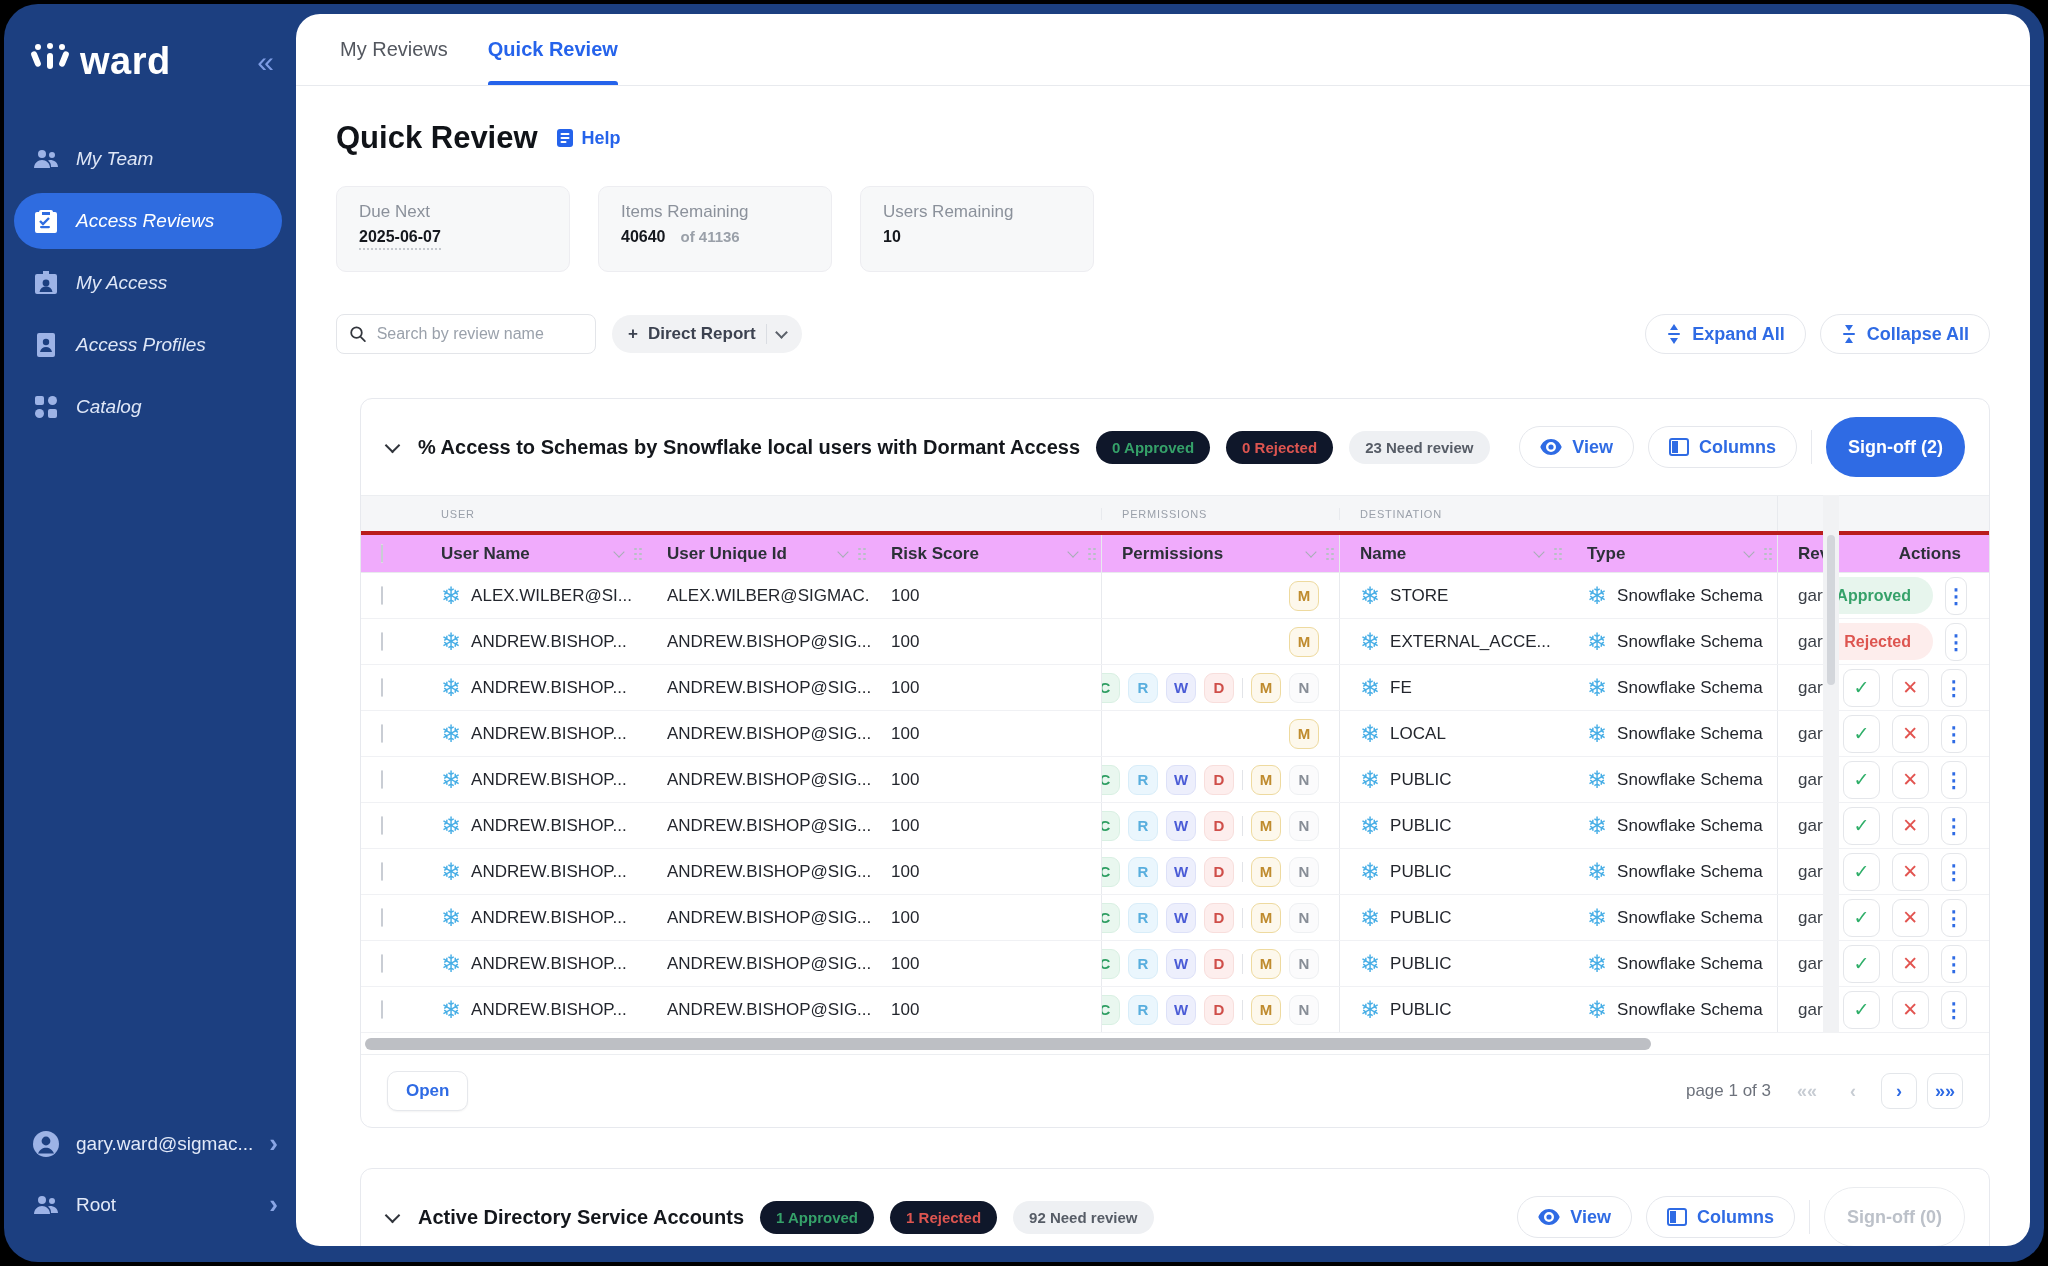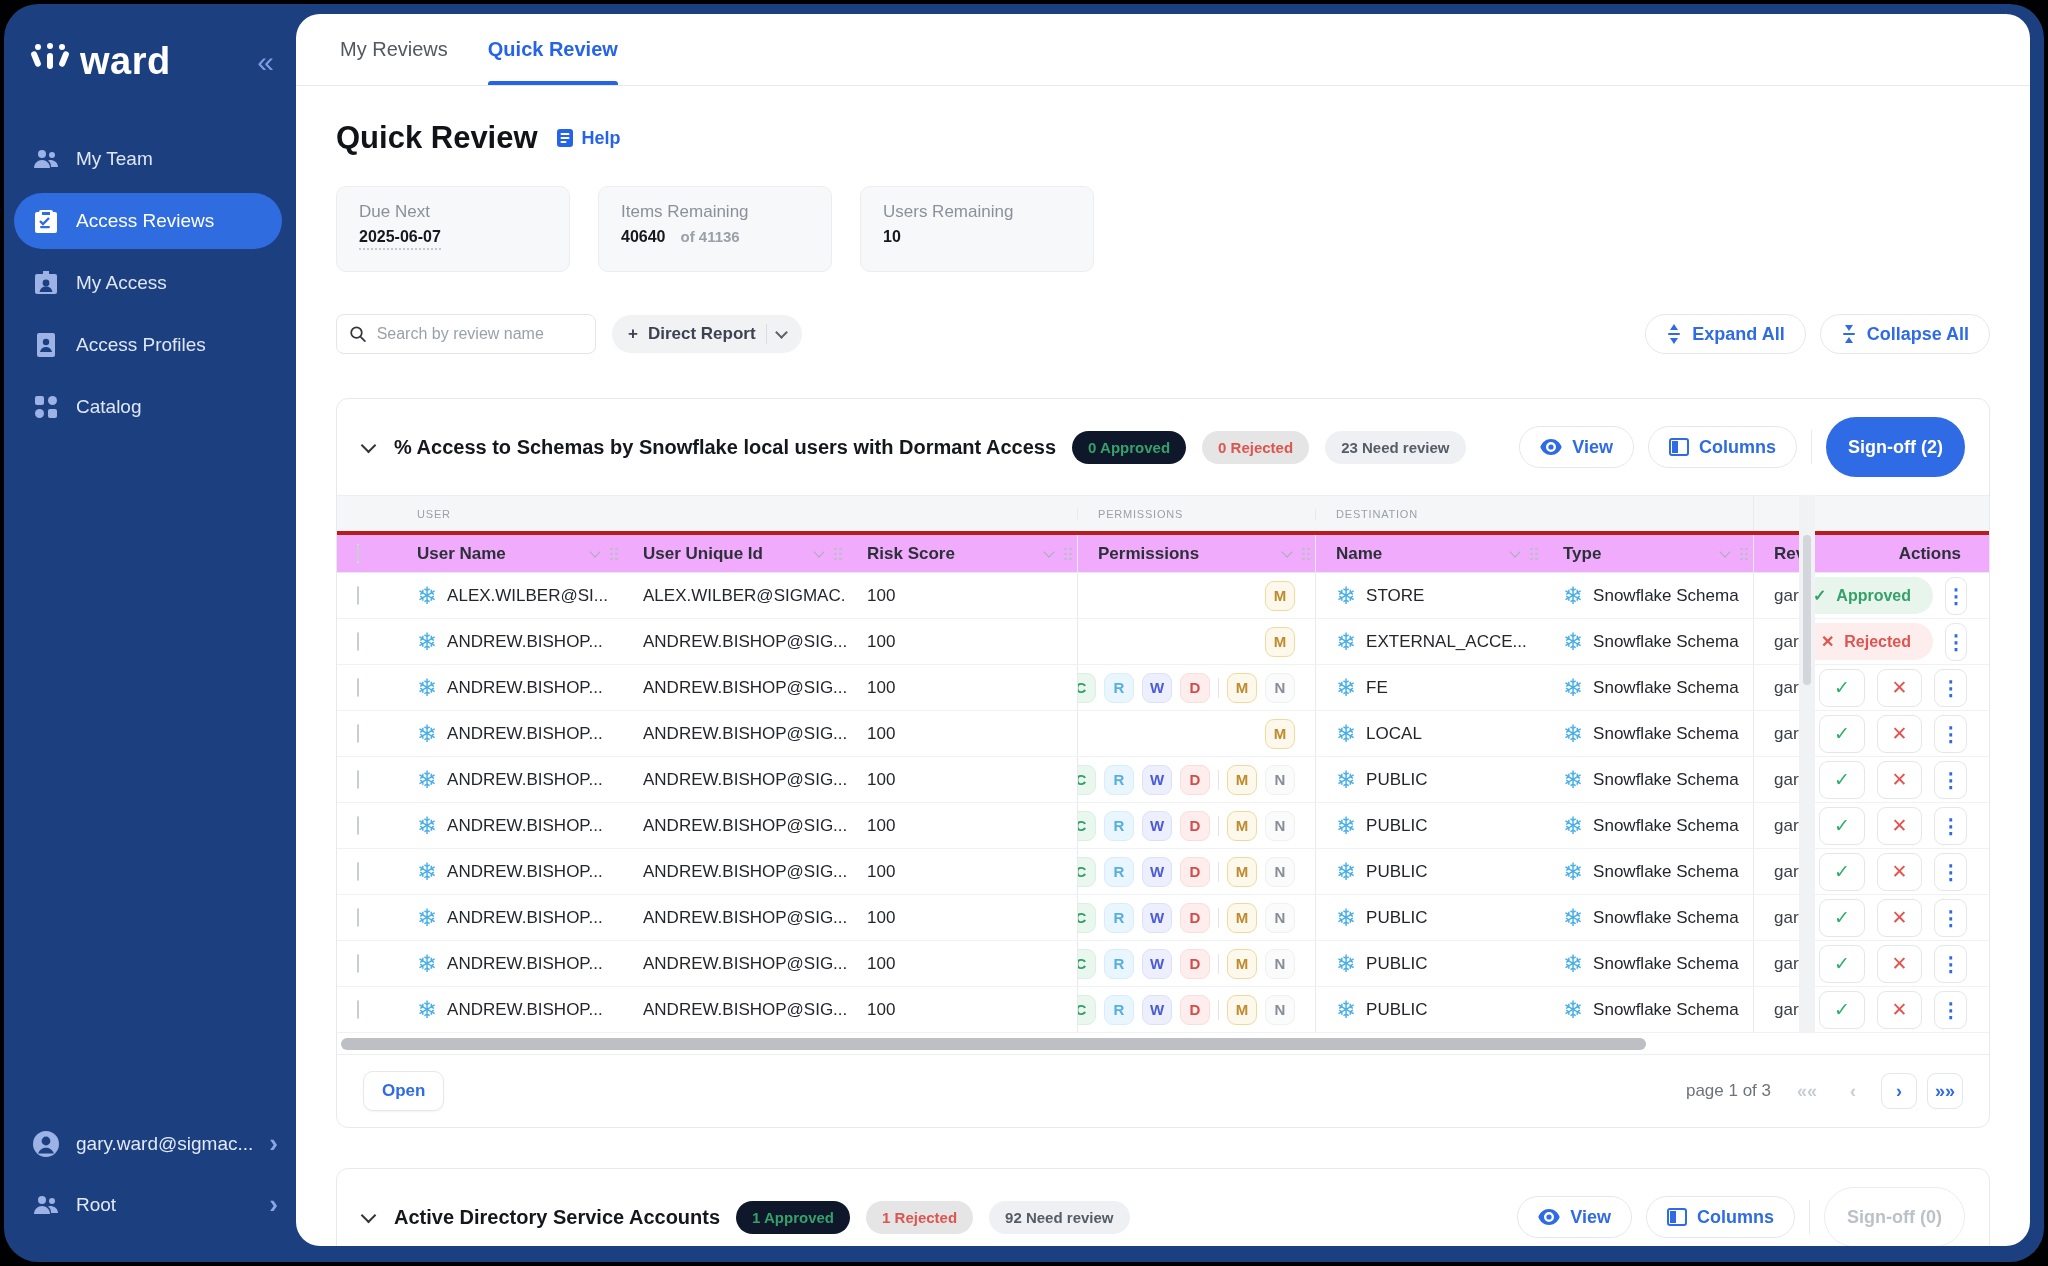--- a/index.html
+++ b/index.html
@@ -7,21 +7,21 @@
               font-family:"Liberation Sans", sans-serif; }
   .window { position:absolute; inset:4px; background:#1c3f80; border-radius:34px;
             padding:10px 14px 16px 0; display:flex; overflow:hidden; }
 
   
   .sidebar { width:292px; flex:0 0 292px; display:flex; flex-direction:column; color:#e7edf9; }
   .brand-row { display:flex; align-items:center; padding:26px 22px 22px 26px; }
   .brand-mark { margin-right:10px; }
   .brand-name { font-size:38px; font-weight:700; letter-spacing:.5px; color:#fff; }
   .collapse-btn { margin-left:auto; font-size:30px; color:#7d9ce4; cursor:pointer; line-height:1; }
-  .nav { margin-top:26px; display:flex; flex-direction:column; gap:6px; }
+  .nav { margin-top:26px; display:flex; flex-direction:column; gap:6px;font-style:italic; }
   .nav-item { display:flex; align-items:center; gap:16px; height:56px; padding:0 16px 0 28px;
               font-size:19px; font-weight:500; color:#dfe7f7; cursor:pointer; }
   .nav-item .ni { width:28px; height:28px; flex:0 0 28px; display:flex; align-items:center; justify-content:center; }
   .nav-item svg { fill:#9db3e6; }
   .nav-item.active { background:#2f6ce0; border-radius:999px; margin:0 14px 0 10px; padding-left:18px; color:#fff; }
   .nav-item.active svg { fill:#fff; }
   .side-footer { margin-top:auto; padding:0 18px 26px 28px; display:flex; flex-direction:column; gap:30px; }
   .side-foot-item { display:flex; align-items:center; gap:16px; font-size:19px; font-weight:500; color:#e2e9f8; cursor:pointer; }
   .side-foot-item svg { fill:#9db3e6; }
   .side-foot-item .chev { margin-left:auto; font-size:26px; color:#8aa6e6; font-weight:700; }
@@ -58,29 +58,29 @@
   .filter-pill { margin-left:16px; height:38px; background:#f1f2f4; border-radius:999px; display:flex;
                  align-items:center; gap:10px; padding:0 16px; font-size:17px; font-weight:600; color:#3c4250; cursor:pointer; }
   .filter-pill .sep { width:1px; height:20px; background:#dadde2; }
   .chev-down { width:9px; height:9px; border-right:2px solid #5b6069; border-bottom:2px solid #5b6069;
                transform:rotate(45deg); margin-top:-4px; }
   .toolbar-right { margin-left:auto; display:flex; gap:14px; }
   .btn-light { height:40px; background:#fff; border:1px solid #e5e7ec; border-radius:999px; display:flex;
                align-items:center; gap:10px; padding:0 20px; color:#2f6be4; font-size:18px; font-weight:600; cursor:pointer; }
 
   
-  .panel { margin-top:44px; border:1px solid #e7e9ee; border-radius:12px; background:#fff; overflow:hidden; }
+  .panel { margin-top:44px; border:1px solid #e7e9ee; border-radius:12px; background:#fff; overflow:hidden;margin-left:24px; }
   .panel + .panel { margin-top:40px; }
   .panel-head { display:flex; align-items:center; padding:18px 24px; gap:16px; }
   .sec-chev { width:11px; height:11px; border-right:2.5px solid #30343b; border-bottom:2.5px solid #30343b;
               transform:rotate(45deg); margin:-4px 4px 0 2px; cursor:pointer; }
   .sec-title { font-size:20px; font-weight:700; color:#14171c; }
   .pill-badge { border-radius:999px; padding:8px 16px; font-size:15px; font-weight:600; }
   .pb-green { background:#0f172a; color:#35a169; }
-  .pb-red { background:#e5e5e5; color:#dd5550; }
+  .pb-red { background:#0f172a; color:#dd5550; }
   .pb-gray { background:#eef0f3; color:#565c66; }
   .head-actions { margin-left:auto; display:flex; align-items:center; gap:14px; }
   .btn-view { height:42px; background:#fff; border:1px solid #e5e7ec; border-radius:999px; display:flex;
               align-items:center; gap:10px; padding:0 20px; color:#2f6be4; font-size:18px; font-weight:600; cursor:pointer; }
   .head-sep { width:1px; height:34px; background:#e7e9ee; }
   .btn-signoff { height:60px; background:#2f6be4; border:0; border-radius:999px; padding:0 22px;
                  color:#fff; font-size:18px; font-weight:600; cursor:pointer; font-family:"Liberation Sans", sans-serif; }
   .btn-signoff.disabled { background:#fff; color:#bcc1c9; border:1px solid #eaecef; }
 
   .tbl { position:relative; }

